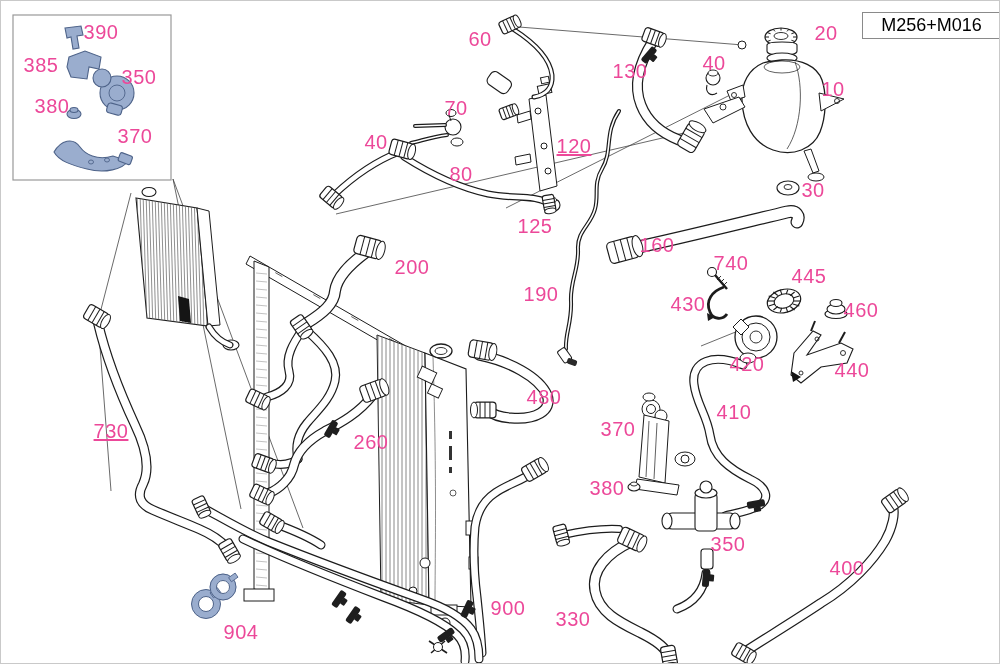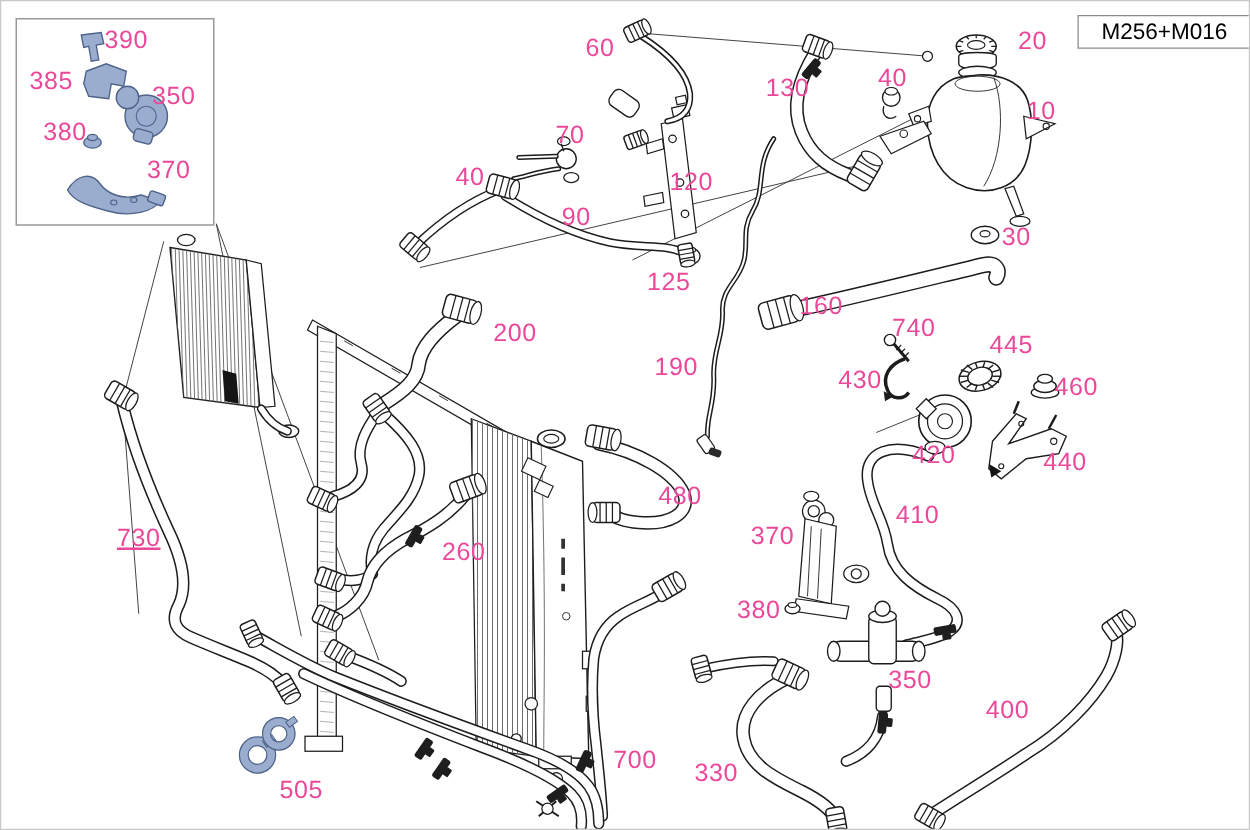--- a/index.html
+++ b/index.html
@@ -638,38 +638,38 @@
       <div class="plabel" style="left: 138px; top: 76px;">350</div>
       <div class="plabel" style="left: 51px; top: 105px;">380</div>
       <div class="plabel" style="left: 134px; top: 135px;">370</div>
       <div class="plabel" style="left: 479px; top: 38px;">60</div>
       <div class="plabel" style="left: 825px; top: 32px;">20</div>
       <div class="plabel" style="left: 713px; top: 62px;">40</div>
       <div class="plabel" style="left: 629px; top: 70px;">130</div>
       <div class="plabel" style="left: 832px; top: 88px;">10</div>
       <div class="plabel" style="left: 455px; top: 107px;">70</div>
       <div class="plabel" style="left: 375px; top: 141px;">40</div>
-      <div class="plabel" style="left: 552px; top: 145px;">120</div>
-      <div class="plabel" style="left: 460px; top: 173px;">90</div>
+      <div class="plabel" style="left: 573px; top: 145px; text-decoration: underline;">120</div>
+      <div class="plabel" style="left: 460px; top: 173px;">80</div>
       <div class="plabel" style="left: 812px; top: 189px;">30</div>
       <div class="plabel" style="left: 534px; top: 225px;">125</div>
       <div class="plabel" style="left: 656px; top: 244px; text-align: right;">160</div>
       <div class="plabel" style="left: 730px; top: 262px;">740</div>
       <div class="plabel" style="left: 411px; top: 266px;">200</div>
       <div class="plabel" style="left: 808px; top: 275px;">445</div>
       <div class="plabel" style="left: 540px; top: 293px;">190</div>
       <div class="plabel" style="left: 687px; top: 303px;">430</div>
       <div class="plabel" style="left: 860px; top: 309px;">460</div>
       <div class="plabel" style="left: 746px; top: 363px;">420</div>
       <div class="plabel" style="left: 851px; top: 369px;">440</div>
       <div class="plabel" style="left: 543px; top: 396px; text-align: right;">480</div>
       <div class="plabel" style="left: 733px; top: 411px;">410</div>
       <div class="plabel" style="left: 617px; top: 428px;">370</div>
       <div class="plabel" style="left: 110px; top: 430px; text-decoration: underline;">730</div>
       <div class="plabel" style="left: 370px; top: 441px;">260</div>
       <div class="plabel" style="left: 606px; top: 487px;">380</div>
       <div class="plabel" style="left: 727px; top: 543px;">350</div>
-      <div class="plabel" style="left: 805px; top: 567px;">400</div>
-      <div class="plabel" style="left: 507px; top: 607px;">700</div>
+      <div class="plabel" style="left: 846px; top: 567px;">400</div>
+      <div class="plabel" style="left: 507px; top: 607px;">900</div>
       <div class="plabel" style="left: 572px; top: 618px;">330</div>
-      <div class="plabel" style="left: 240px; top: 631px;">505</div>
+      <div class="plabel" style="left: 240px; top: 631px;">904</div>
     </div>
 </div>
 
 </body></html>

